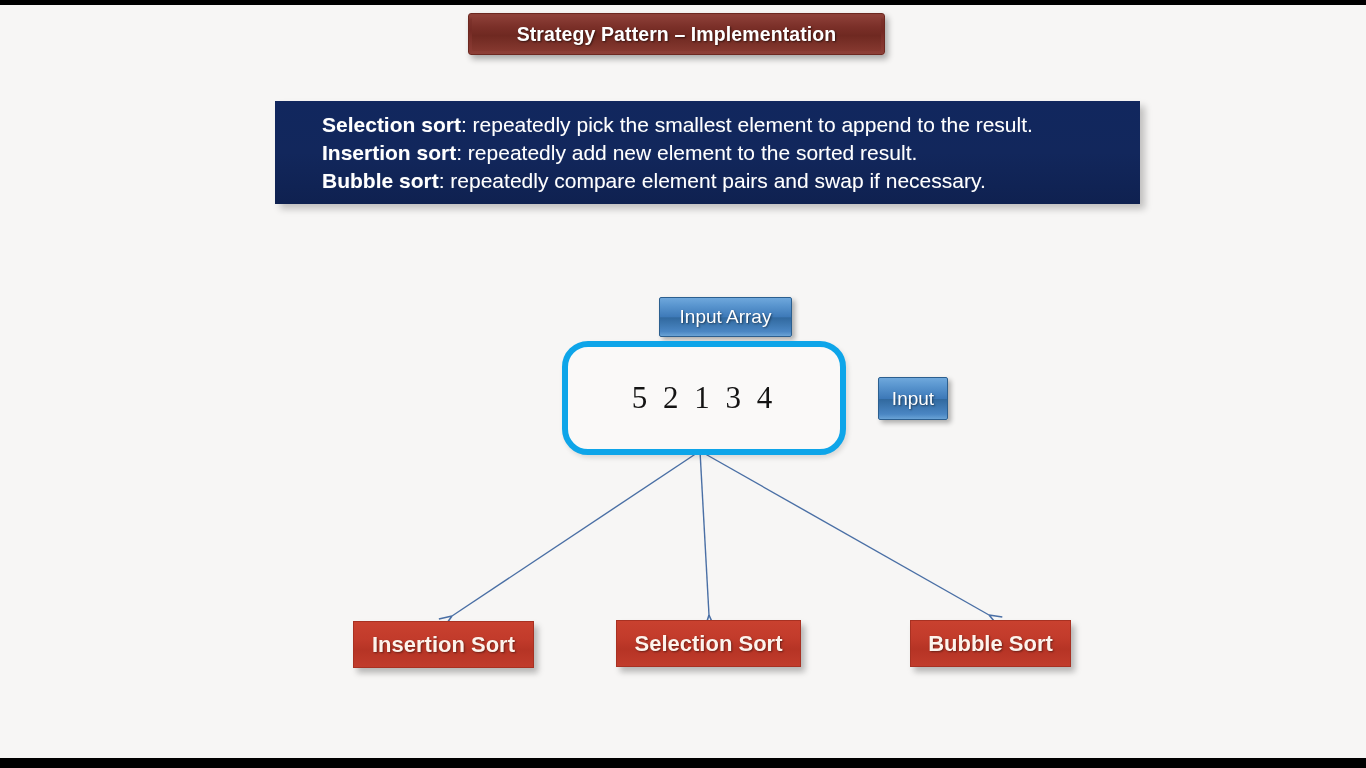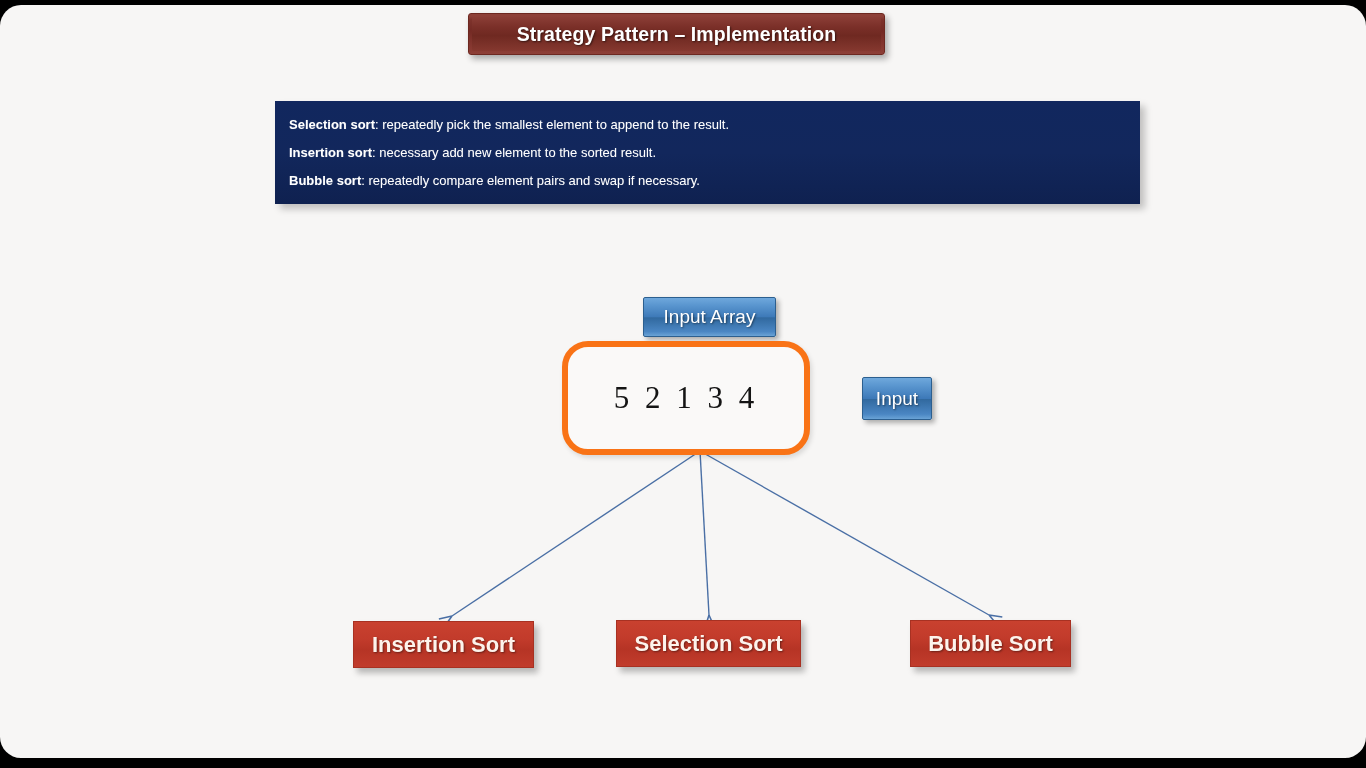--- a/index.html
+++ b/index.html
@@ -24,21 +24,20 @@
     background: #000000;
   }
   #slide-canvas {
     position: absolute;
     left: 0;
     top: 5px;
     width: 1366px;
     height: 753px;
     background: #f7f6f5;
     overflow: hidden;
-    border-radius: 21px;
   }
   .letterbox {
     position: absolute;
     left: 0;
     width: 1366px;
     background: #000000;
   }
   #letterbox-top { top: 0; height: 5px; }
   #letterbox-bottom { top: 758px; height: 10px; }
 
@@ -96,24 +95,25 @@
     top: 96px;
     width: 865px;
     height: 103px;
     background: linear-gradient(to bottom, #11275e 0%, #12275c 50%, #0f2150 100%);
     box-shadow: 5px 5px 7px rgba(0,0,0,0.22);
     padding: 10px 0 0 14px;
     box-sizing: border-box;
   }
   .desc-line {
     color: #ffffff;
-    font-size: 13px;
+    font-size: 21px;
     line-height: 28px;
     white-space: nowrap;
     text-shadow: 0 0 1px rgba(255,255,255,0.25);
+    margin-left: 33px;
   }
   .desc-line .desc-term { font-weight: bold; }
 
   
   .blue-button {
     position: absolute;
     border-radius: 2px;
     background: linear-gradient(to bottom,
       #6fa8dc 0%,
       #5b97d0 18%,
@@ -122,20 +122,21 @@
       #4a86c3 88%,
       #6aa3d6 100%);
     border: 1px solid #2c5f8f;
     box-shadow: 3px 3px 5px rgba(0,0,0,0.30);
     display: flex;
     align-items: center;
     justify-content: center;
     color: #ffffff;
     font-weight: normal;
     text-shadow: 1px 1px 2px rgba(0,0,0,0.45);
+    margin-left: 16px;
   }
   #input-array-button {
     left: 643px;
     top: 292px;
     width: 131px;
     height: 38px;
     font-size: 19px;
   }
   #sort-button {
     left: 862px;
@@ -143,23 +144,23 @@
     width: 68px;
     height: 41px;
     font-size: 19px;
   }
 
   
   #array-box {
     position: absolute;
     left: 562px;
     top: 336px;
-    width: 248px;
+    width: 284px;
     height: 114px;
-    border: 6px solid #f97316;
+    border: 6px solid #0ea5e9;
     border-radius: 26px;
     background: #faf9f8;
     box-shadow: 2px 3px 5px rgba(0,0,0,0.12);
     display: flex;
     align-items: center;
     justify-content: center;
     box-sizing: border-box;
   }
   #array-values {
     font-family: "Liberation Serif", serif;
@@ -212,21 +213,21 @@
 
     <div id="title-banner">
       <span id="title-text">Strategy Pattern – Implementation</span>
     </div>
 
     <div id="description-panel">
       <div class="desc-line">
         <span class="desc-term">Selection sort</span><span class="desc-detail">: repeatedly pick the smallest element to append to the result.</span>
       </div>
       <div class="desc-line">
-        <span class="desc-term">Insertion sort</span><span class="desc-detail">: necessary add new element to the sorted result.</span>
+        <span class="desc-term">Insertion sort</span><span class="desc-detail">: repeatedly add new element to the sorted result.</span>
       </div>
       <div class="desc-line">
         <span class="desc-term">Bubble sort</span><span class="desc-detail">: repeatedly compare element pairs and swap if necessary.</span>
       </div>
     </div>
 
     <svg id="arrow-layer" viewBox="0 0 1366 753" preserveAspectRatio="none">
       <defs>
         <marker id="head-start" markerWidth="11" markerHeight="11" refX="9.5" refY="4" orient="auto" markerUnits="strokeWidth">
           <path d="M9.5,4 L0.5,0.6 M9.5,4 L0.5,7.4" fill="none" stroke="#4a6fa5" stroke-width="1.1"></path>

